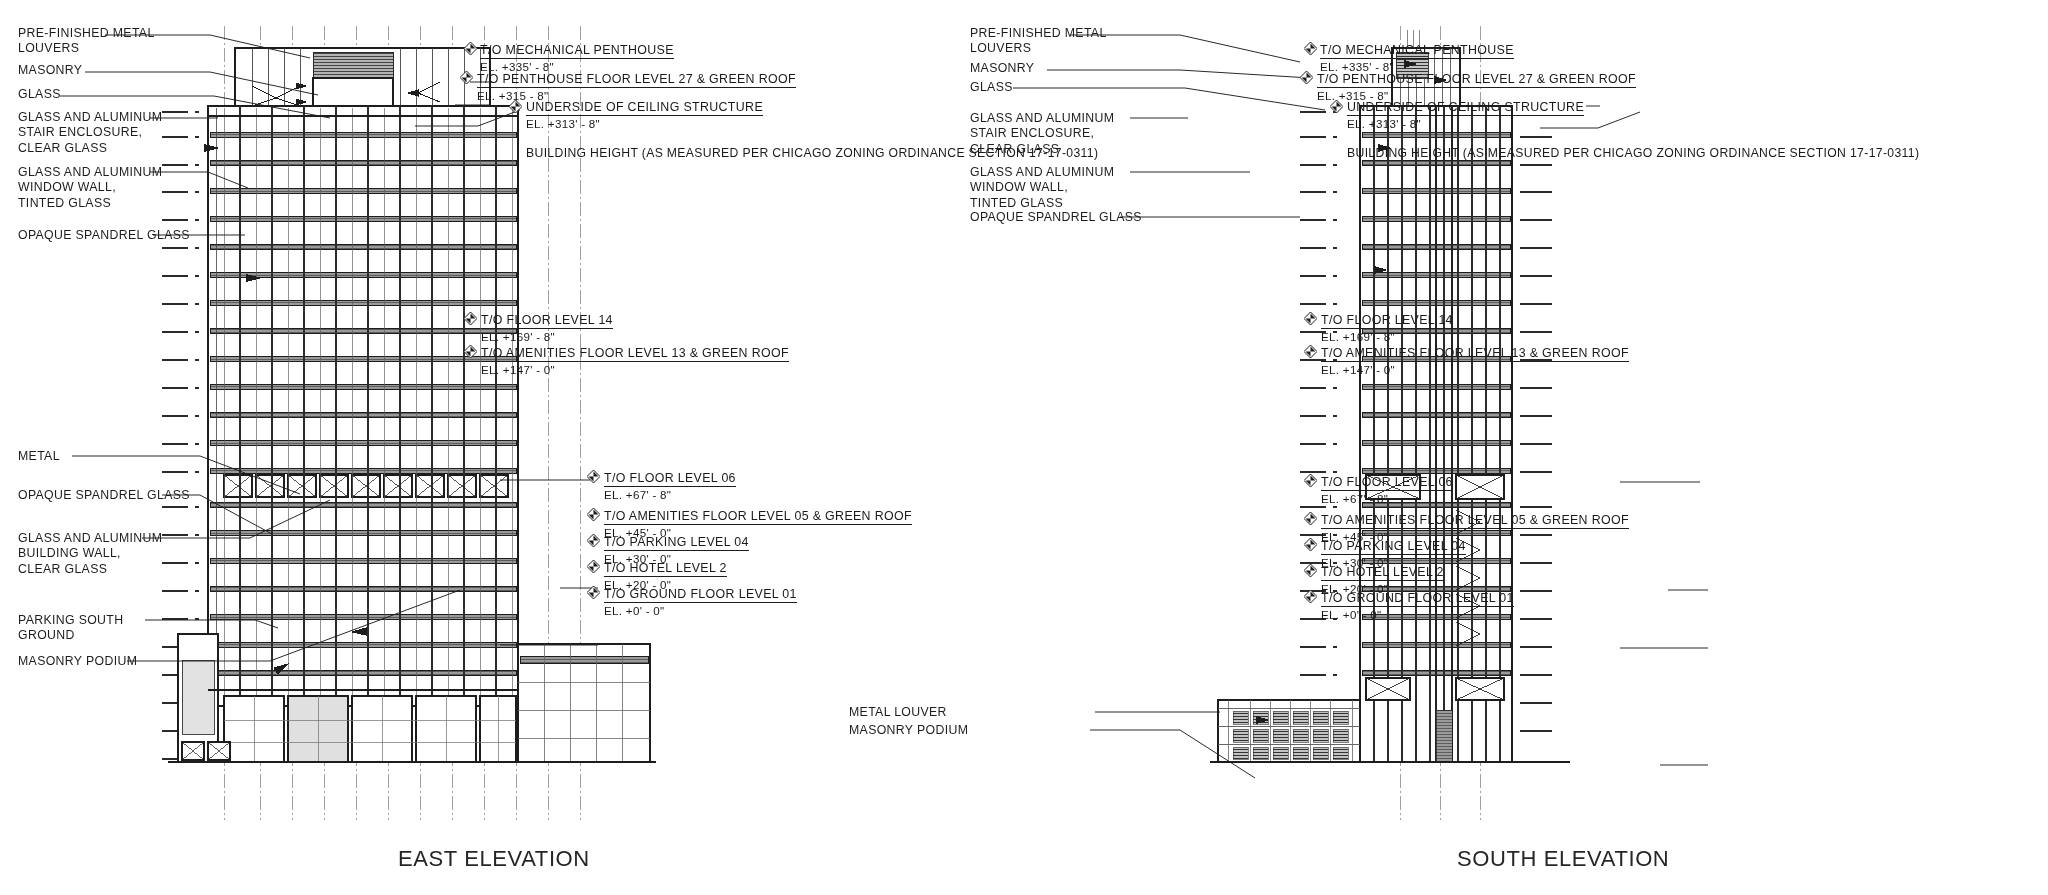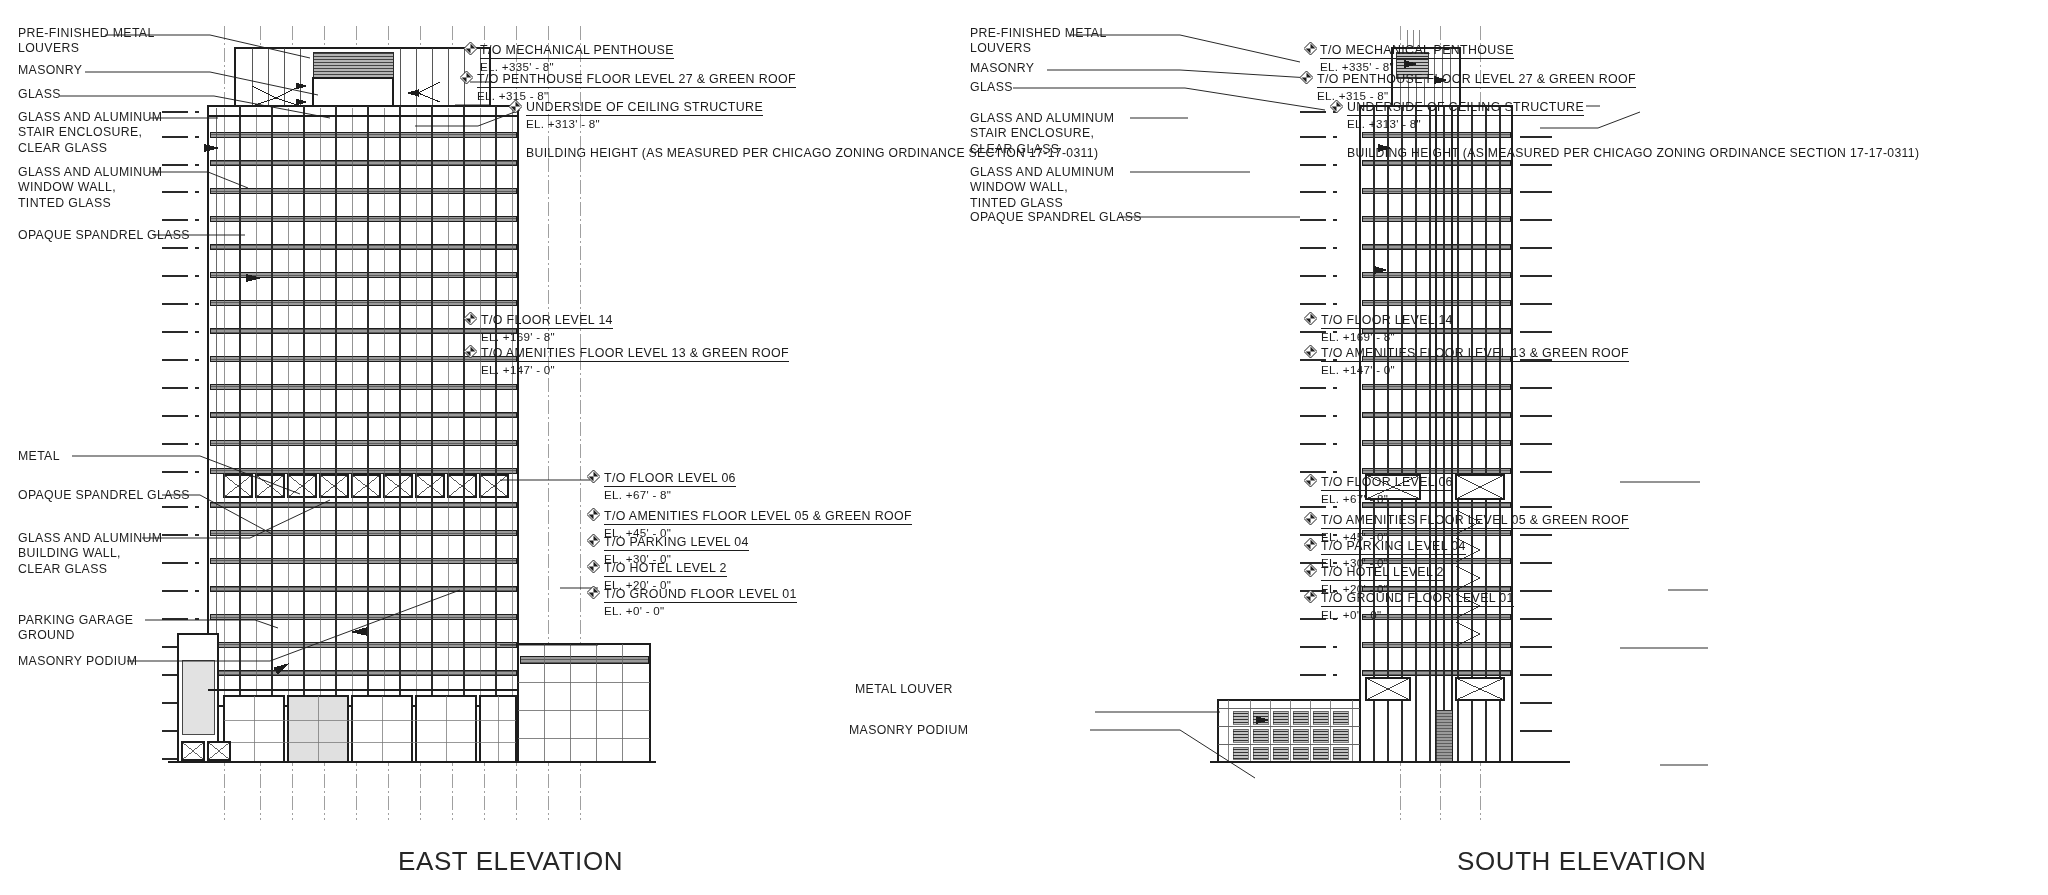--- a/index.html
+++ b/index.html
@@ -17,21 +17,21 @@
     position:absolute;
     font-size:12.3px;
     line-height:15.4px;
     letter-spacing:0.35px;
     color:#1d1d1d;
     white-space:pre;
     font-weight:400;
   }
   .title{
     position:absolute;
-    font-size:26px;
+    font-size:22px;
     letter-spacing:0.6px;
     color:#262626;
     white-space:nowrap;
   }
 
   
   .leaders{position:absolute;left:0;top:0;width:2048px;height:895px;pointer-events:none;}
 
   
   .emark{
@@ -621,21 +621,21 @@
   <div class="lbl" style="left:18px;top:228px;"><span>OPAQUE SPANDREL GLASS</span></div>
 
   <div class="lbl" style="left:18px;top:449px;"><span>METAL</span></div>
 
   <div class="lbl" style="left:18px;top:488px;"><span>OPAQUE SPANDREL GLASS</span></div>
 
   <div class="lbl" style="left:18px;top:531px;"><span>GLASS AND ALUMINUM</span>
 <span>BUILDING WALL,</span>
 <span>CLEAR GLASS</span></div>
 
-  <div class="lbl" style="left:18px;top:613px;"><span>PARKING GARAGE</span>
+  <div class="lbl" style="left:18px;top:613px;"><span>PARKING SOUTH</span>
 <span>GROUND</span></div>
 
   <div class="lbl" style="left:18px;top:654px;"><span>MASONRY PODIUM</span></div>
 
   <div class="emark" style="left:464px;top:42px;">
     <svg width="13" height="13" viewBox="0 0 13 13">
         <polygon points="6.5,0 13,6.5 6.5,13 0,6.5" fill="#fff" stroke="#1d1d1d" stroke-width="1"></polygon>
         <polygon points="6.5,1.6 11.4,6.5 6.5,6.5" fill="#1d1d1d"></polygon>
         <polygon points="6.5,6.5 11.4,6.5 6.5,11.4" fill="none"></polygon>
         <polygon points="1.6,6.5 6.5,6.5 6.5,11.4" fill="#1d1d1d"></polygon>
@@ -767,21 +767,21 @@
   <div class="lbl" style="left:970px;top:111px;"><span>GLASS AND ALUMINUM</span>
 <span>STAIR ENCLOSURE,</span>
 <span>CLEAR GLASS</span></div>
 
   <div class="lbl" style="left:970px;top:165px;"><span>GLASS AND ALUMINUM</span>
 <span>WINDOW WALL,</span>
 <span>TINTED GLASS</span></div>
 
   <div class="lbl" style="left:970px;top:210px;"><span>OPAQUE SPANDREL GLASS</span></div>
 
-  <div class="lbl" style="left:849px;top:682px;margin-left:6px;"><span>METAL LOUVER</span></div>
+  <div class="lbl" style="left:849px;top:705px;"><span>METAL LOUVER</span></div>
 
   <div class="lbl" style="left:849px;top:723px;"><span>MASONRY PODIUM</span></div>
 
   <div class="emark" style="left:1304px;top:42px;">
     <svg width="13" height="13" viewBox="0 0 13 13">
         <polygon points="6.5,0 13,6.5 6.5,13 0,6.5" fill="#fff" stroke="#1d1d1d" stroke-width="1"></polygon>
         <polygon points="6.5,1.6 11.4,6.5 6.5,6.5" fill="#1d1d1d"></polygon>
         <polygon points="1.6,6.5 6.5,6.5 6.5,11.4" fill="#1d1d1d"></polygon>
       </svg>
   </div>

